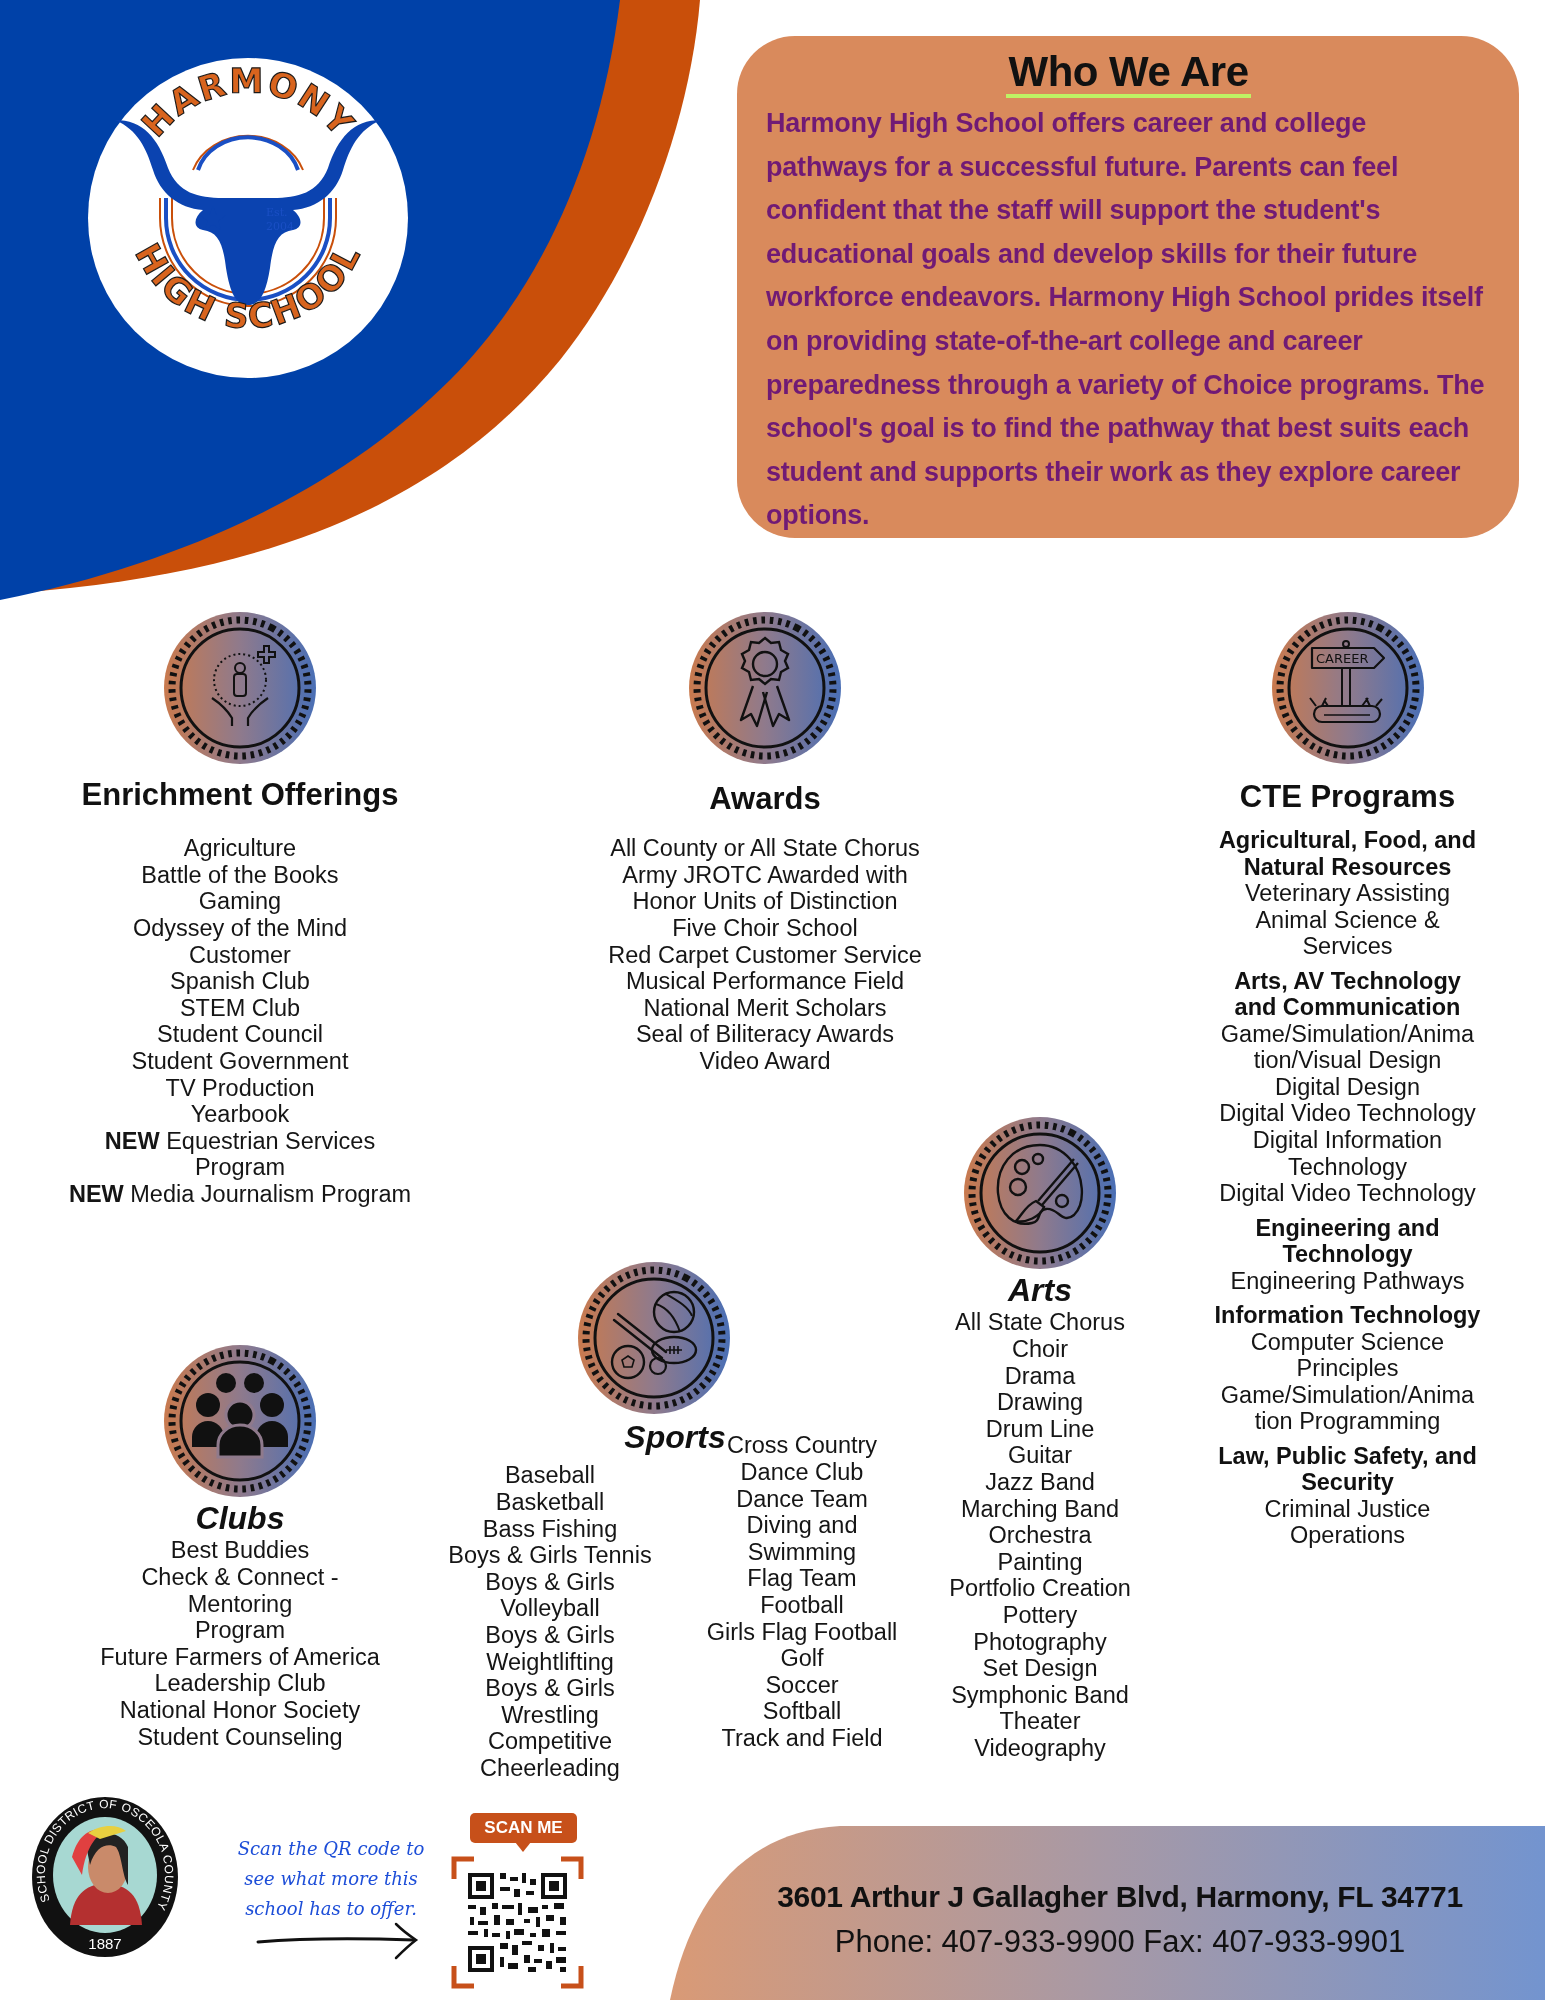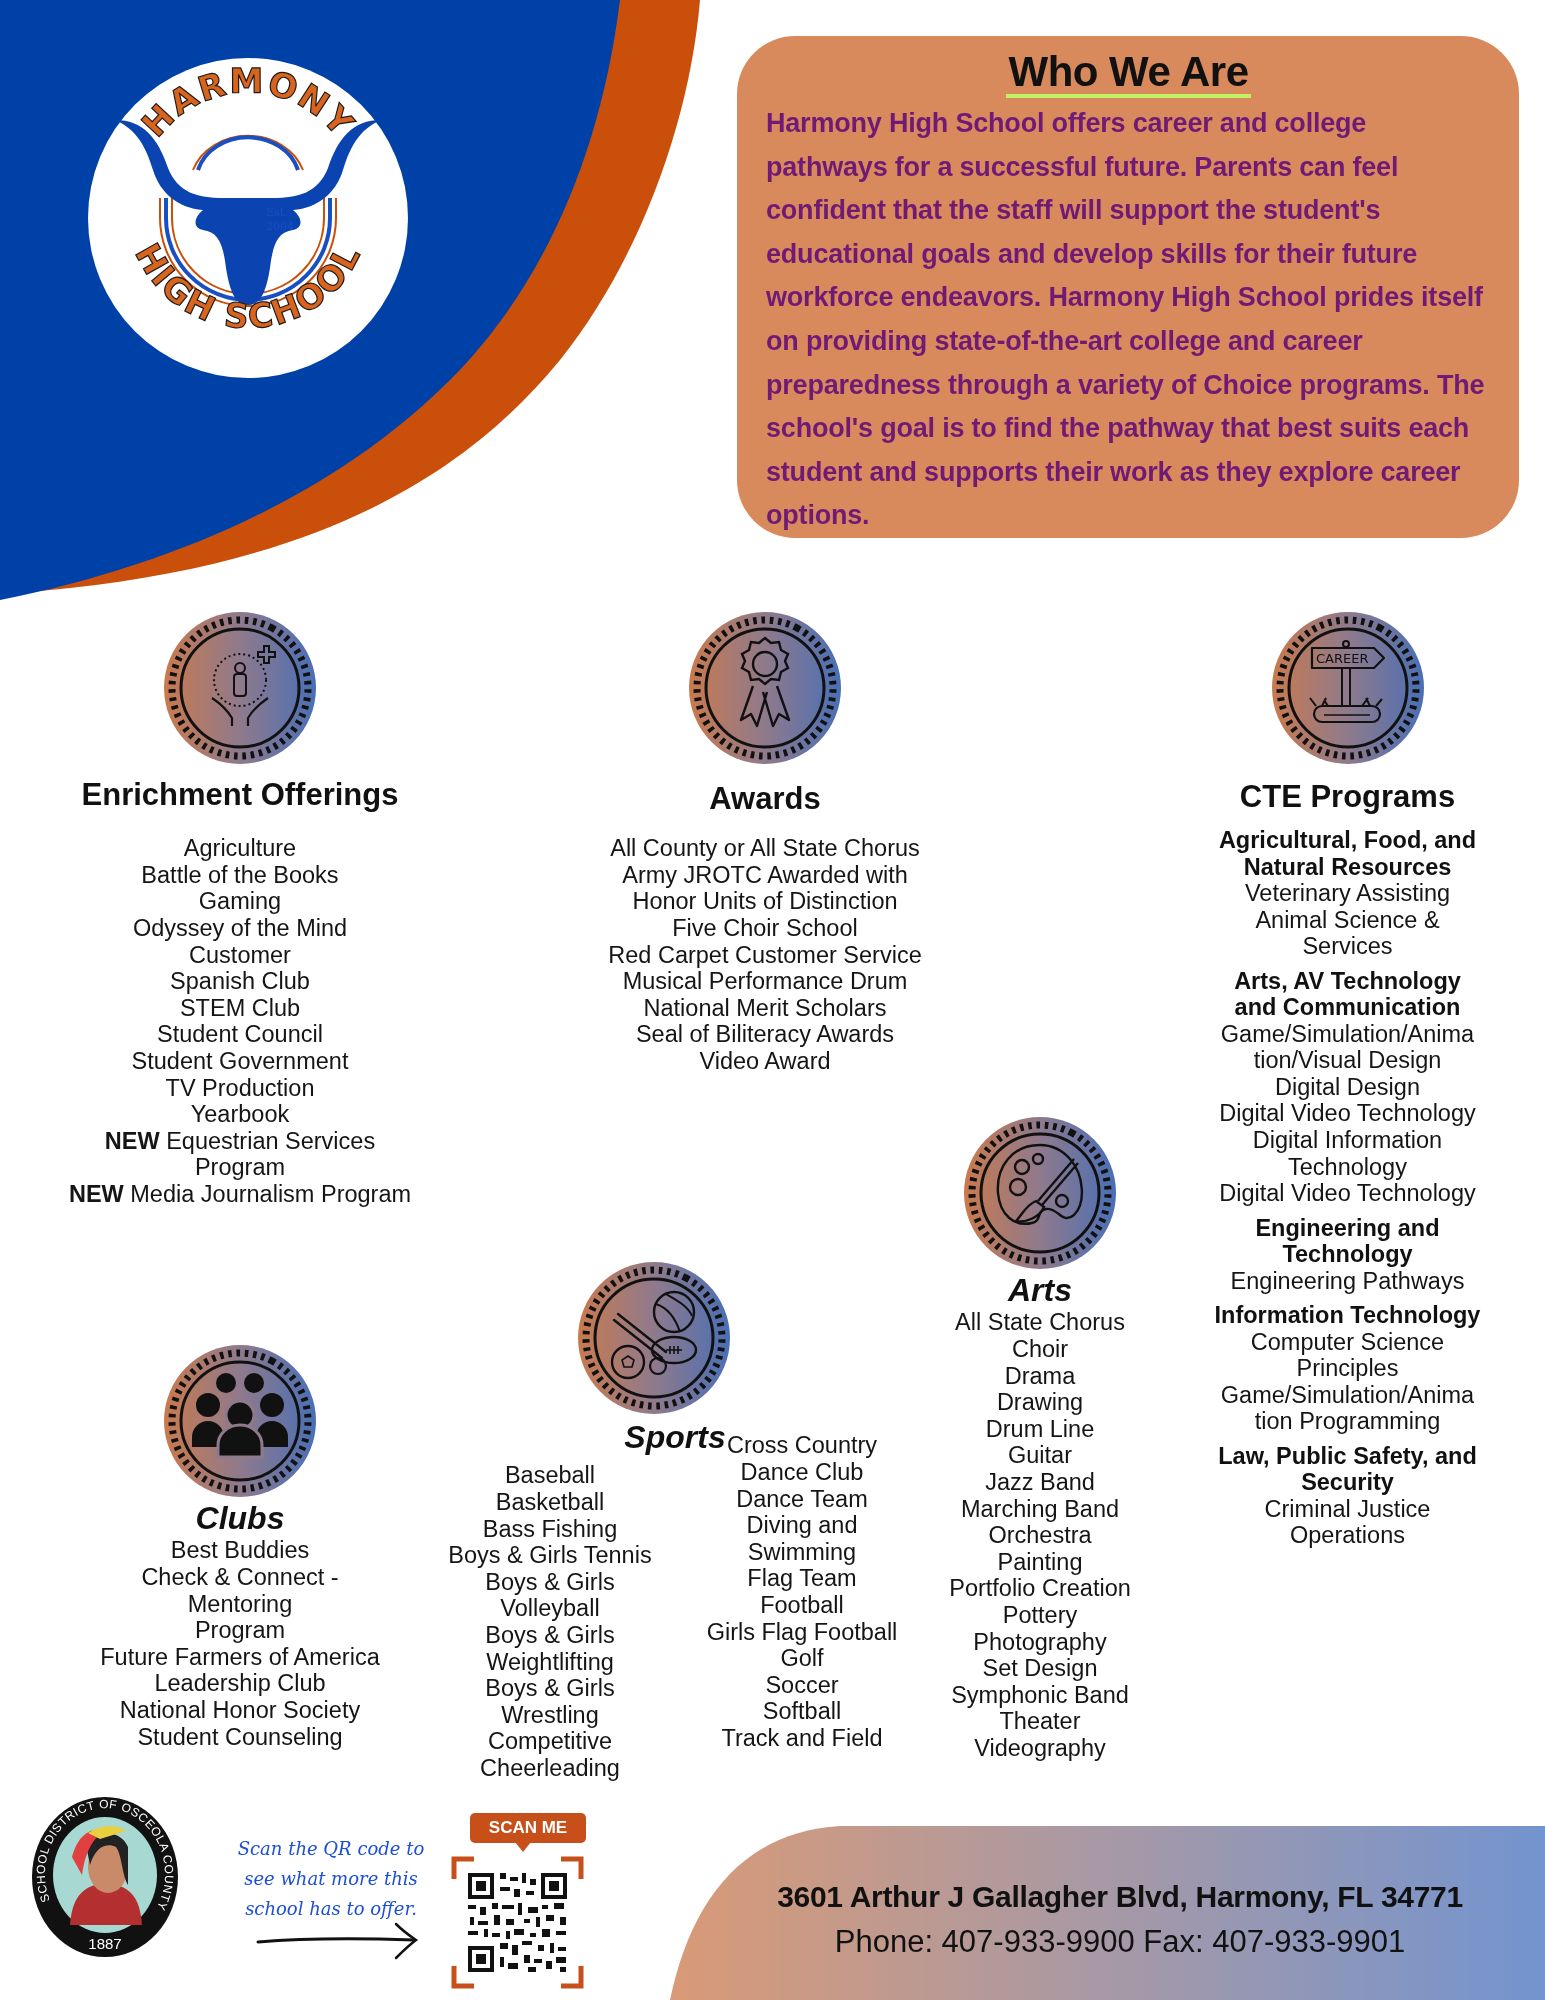--- a/index.html
+++ b/index.html
@@ -52,21 +52,21 @@
     position: absolute; left: 700px; top: 1924px; width: 840px; text-align: center;
     font-size: 31px; color: #111; z-index: 3;
   }
   .district-seal { position: absolute; left: 30px; top: 1795px; width: 150px; height: 165px; z-index: 2; }
   .scan-text {
     position: absolute; left: 226px; top: 1834px; width: 210px; text-align: center;
     font-family: "DejaVu Serif", serif; font-style: italic; font-size: 18px; line-height: 30px; color: #1d4ed8; z-index: 2;
   }
   .arrow { position: absolute; left: 256px; top: 1920px; width: 166px; height: 40px; z-index: 2; }
   .scan-badge {
-    position: absolute; left: 470px; top: 1813px; width: 116px; height: 30px; background: #c7501a;
+    position: absolute; left: 470px; top: 1813px; width: 107px; height: 30px; background: #c7501a;
     border-radius: 5px; color: #fff; font-weight: 700; font-size: 17px; text-align: center; line-height: 30px; z-index: 3;
   }
   .scan-badge::after {
     content: ""; position: absolute; left: 45px; bottom: -9px; border-left: 8px solid transparent;
     border-right: 8px solid transparent; border-top: 10px solid #c7501a;
   }
   .qr { position: absolute; left: 450px; top: 1855px; width: 135px; height: 135px; z-index: 2; }
 </style>
 </head>
 <body>
@@ -160,21 +160,21 @@
     <path d="M66,76 L54,110 L64,104 L70,116 L80,82" fill="none" stroke="#111" stroke-width="2.4" stroke-linejoin="round"></path>
     <path d="M90,76 L102,110 L92,104 L86,116 L76,82" fill="none" stroke="#111" stroke-width="2.4" stroke-linejoin="round"></path>
   </svg>
   <div class="sec-title" style="margin-top:14px;">Awards</div>
   <div style="margin-top:18px;">
     <div class="item">All County or All State Chorus</div>
     <div class="item">Army JROTC Awarded with</div>
     <div class="item">Honor Units of Distinction</div>
     <div class="item">Five Choir School</div>
     <div class="item">Red Carpet Customer Service</div>
-    <div class="item">Musical Performance Drum</div>
+    <div class="item">Musical Performance Field</div>
     <div class="item">National Merit Scholars</div>
     <div class="item">Seal of Biliteracy Awards</div>
     <div class="item">Video Award</div>
   </div>
 </div>
 
 <div class="section" style="left:1185px; top:610px; width:325px;">
   <svg class="medal" viewBox="0 0 156 156">
     <use href="#laurel"></use>
     <path d="M42,38 h62 l10,10 -10,10 h-62 z" fill="none" stroke="#111" stroke-width="2.2" stroke-linejoin="round"></path>

